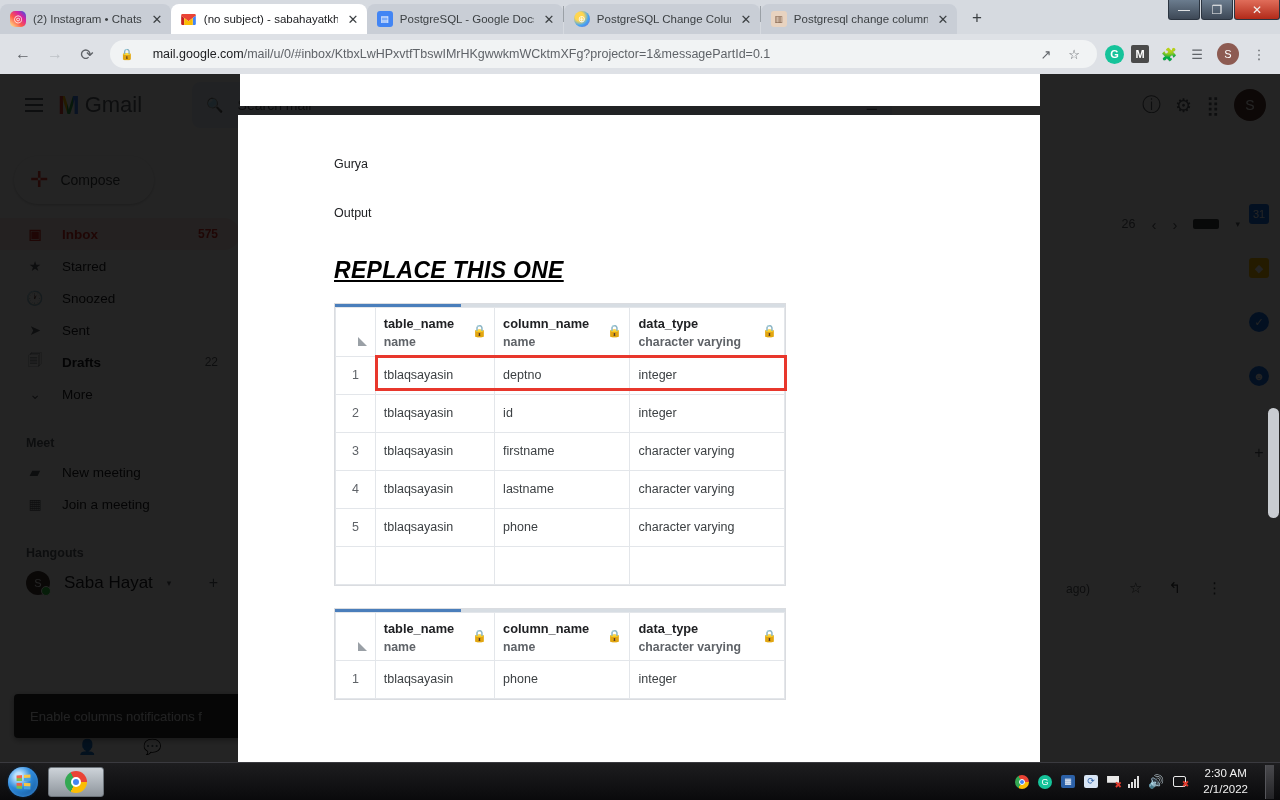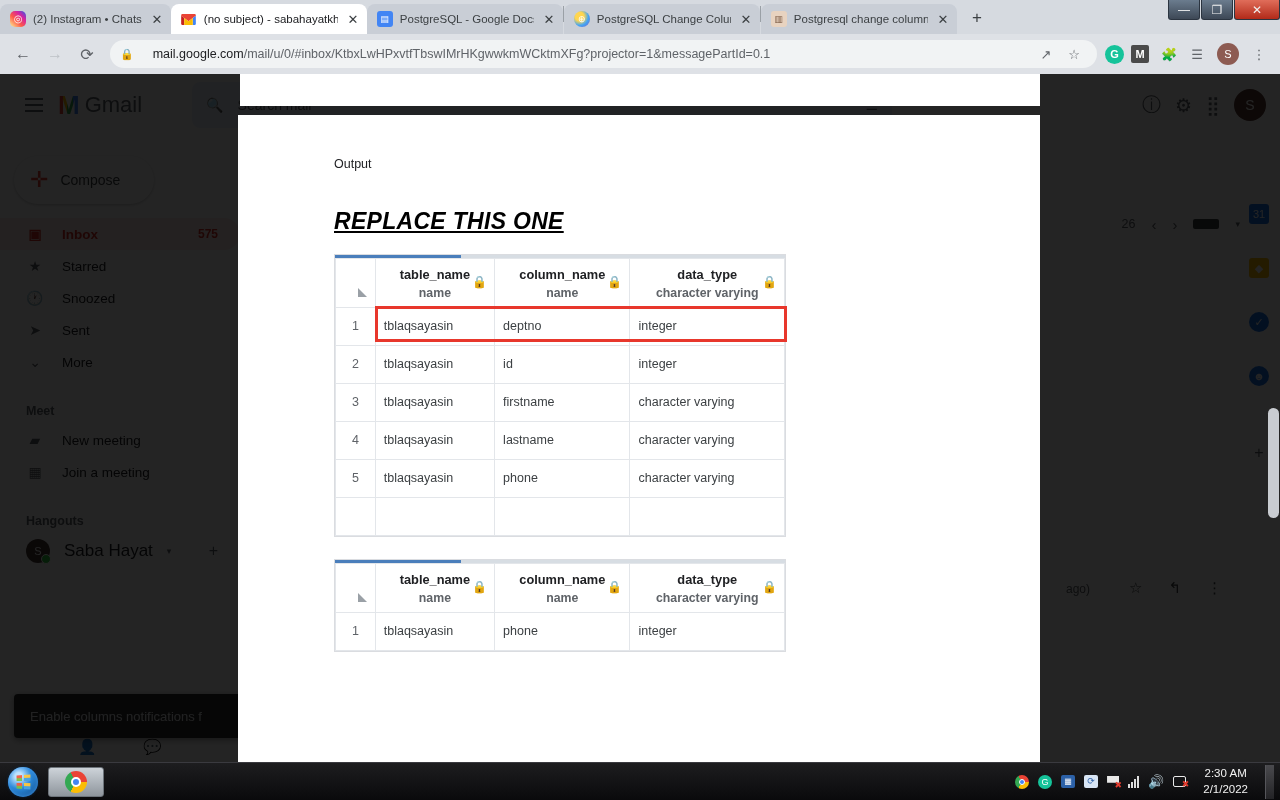--- a/index.html
+++ b/index.html
@@ -258,21 +258,21 @@
   .gridshot .topbar i { position: absolute; left: 0; top: 0; height: 3px; width: 28%; background: #4a7ebb; }
   .gridshot table { width: 100%; border-collapse: collapse; }
   .gridshot col.c0 { width: 40px; }
   .gridshot col.c1 { width: 120px; }
   .gridshot col.c2 { width: 136px; }
   .gridshot col.c3 { width: 156px; }
   .gridshot th, .gridshot td {
     border: 1px solid #e3e6ea; padding: 4px 8px; text-align: left;
     font-size: 12.5px; color: #3c4043; vertical-align: middle; background: #fff;
   }
-  .gridshot thead th { height: 48px; vertical-align: top; padding-top: 6px; position: relative; text-align: center; }
+  .gridshot thead th { height: 48px; vertical-align: top; padding-top: 6px; position: relative; }
   .gridshot thead th.cnum { text-align: right; vertical-align: bottom; padding-bottom: 4px; }
   .gridshot .hname { font-size: 12.8px; font-weight: bold; color: #202124; }
   .gridshot .htype { font-size: 12.3px; color: #5f6368; }
   .gridshot .lock { position: absolute; right: 7px; top: 14px; font-size: 12px; color: #202124; }
   .gridshot .sortcorner {
     width: 0; height: 0; border-left: 9px solid #9aa0a6; border-top: 9px solid transparent;
     display: inline-block;
   }
   .gridshot td.num { color: #5f6368; text-align: center; font-size: 12.5px; }
   .gridshot tbody tr { height: 38px; }
@@ -462,20 +462,25 @@
           <div class="sb-item">
             <span class="ic">🕐</span>
             <span class="lbl">Snoozed</span>
             <span class="cnt"></span>
           </div>
           <div class="sb-item">
             <span class="ic">➤</span>
             <span class="lbl">Sent</span>
             <span class="cnt"></span>
           </div>
+          <div class="sb-item bold">
+            <span class="ic">🗐</span>
+            <span class="lbl">Drafts</span>
+            <span class="cnt">22</span>
+          </div>
           <div class="sb-item">
             <span class="ic">⌄</span>
             <span class="lbl">More</span>
             <span class="cnt"></span>
           </div>
 
           <div class="sb-sect">Meet</div>
           <div class="sb-item">
             <span class="ic">▰</span>
             <span class="lbl">New meeting</span>
@@ -527,20 +532,21 @@
         </div>
       </div>
 
       <div id="dim-overlay"></div>
 
       <div id="preview-topstrip"></div>
 
       <div id="preview-panel">
         <div id="doc">
 
+          <div class="doc-p">Gurya</div>
           <div class="doc-p">Output</div>
           <div id="doc-heading">REPLACE THIS ONE</div>
 
           <div class="gridshot">
             <div class="topbar">
                 <i></i>
               </div>
             <table>
               <colgroup>
                   <col class="c0">

